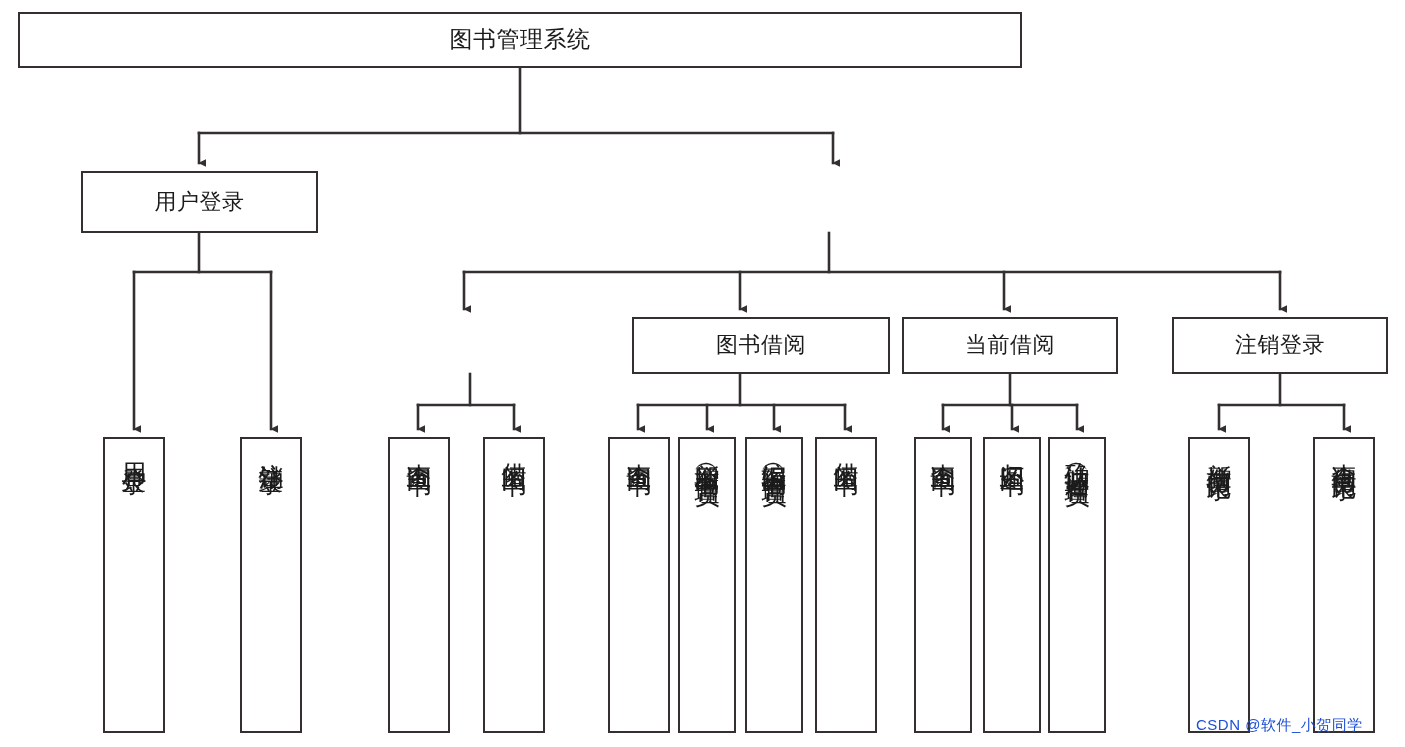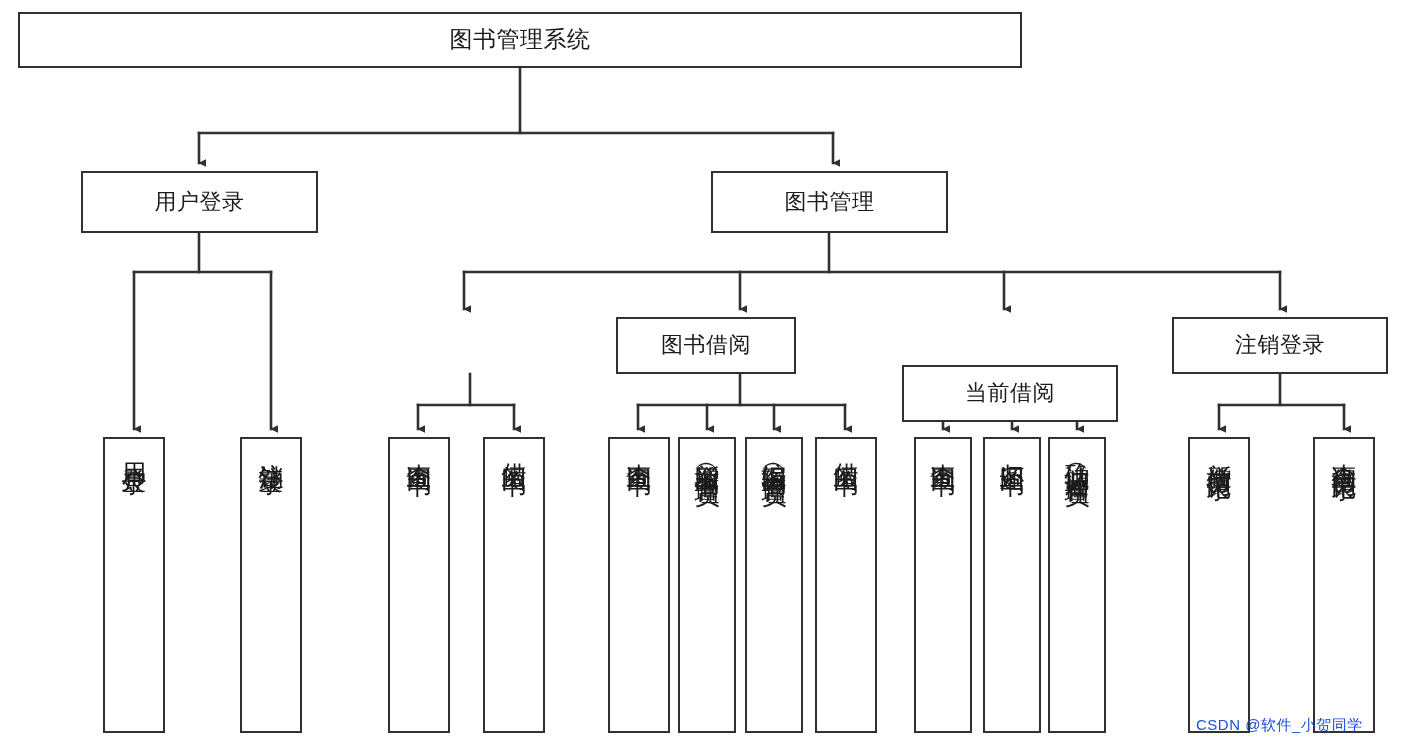--- a/index.html
+++ b/index.html
@@ -123,28 +123,25 @@
     </g>
   </svg>
 
   <div class="node root horiz" style="left:18px; top:12px; width:1004px; height:56px;">
     <span class="label">图书管理系统</span>
   </div>
 
   <div class="node horiz" style="left:81px; top:171px; width:237px; height:62px;">
     <span class="label">用户登录</span>
   </div>
-  <div class="node horiz" style="left:711px; top:171px; width:237px; height:62px;">
-    <span class="label">图书管理</span>
-  </div>
 
-  <div class="node horiz" style="left:616px; top:317px; width:180px; height:57px;">
+  <div class="node horiz" style="left:632px; top:317px; width:258px; height:57px;">
     <span class="label">图书借阅</span>
   </div>
-  <div class="node horiz" style="left:902px; top:317px; width:216px; height:57px;margin-top:48px;">
+  <div class="node horiz" style="left:902px; top:317px; width:216px; height:57px;">
     <span class="label">当前借阅</span>
   </div>
   <div class="node horiz" style="left:1172px; top:317px; width:216px; height:57px;">
     <span class="label">注销登录</span>
   </div>
 
   <div class="node vert" style="left:103px; top:437px; width:62px; height:296px;">
     <span class="label">用户登录</span>
   </div>
   <div class="node vert" style="left:240px; top:437px; width:62px; height:296px;">

